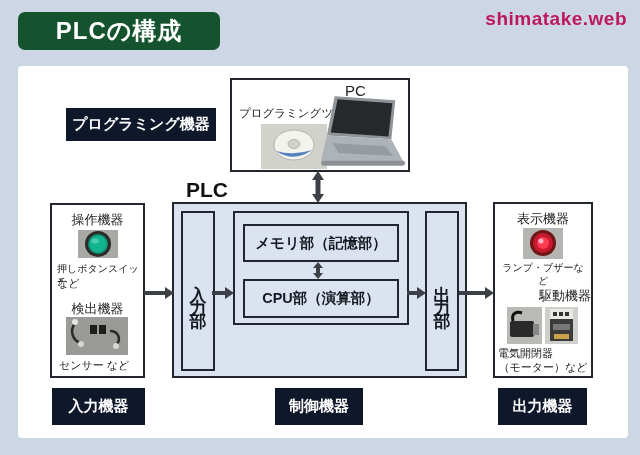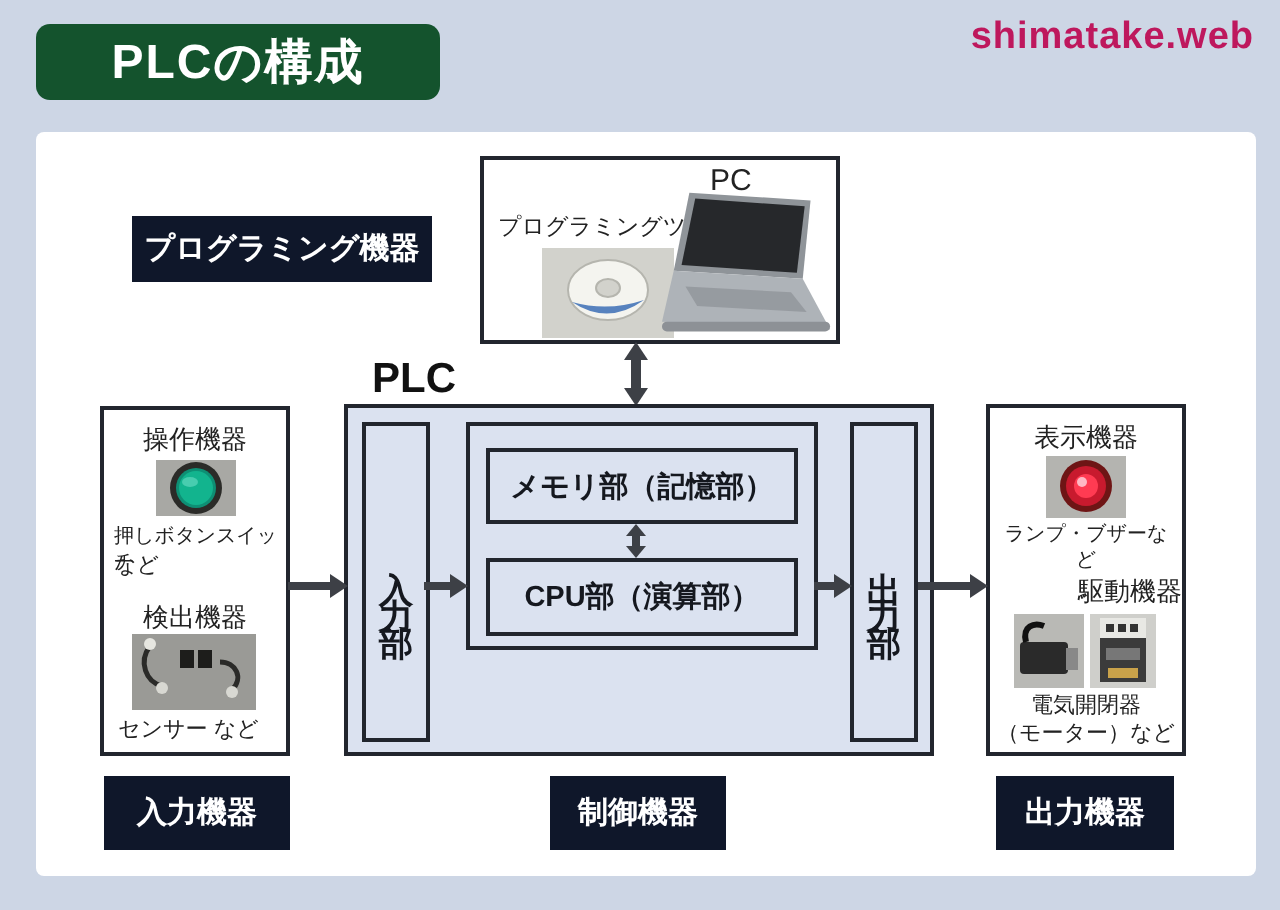--- a/index.html
+++ b/index.html
@@ -14,21 +14,21 @@
   .watermark{position:absolute;right:13px;top:8px;color:#be185d;font-size:19px;
          font-weight:bold;letter-spacing:.5px;}
   .blue-label{position:absolute;background:#0f172a;color:#fff;font-weight:bold;
          display:flex;align-items:center;justify-content:center;font-size:15px;}
   .prog-label{left:66px;top:108px;width:150px;height:33px;}
   .lbl-input{left:52px;top:388px;width:93px;height:37px;}
   .lbl-control{left:275px;top:388px;width:88px;height:37px;}
   .lbl-output{left:498px;top:388px;width:89px;height:37px;}
 
   .outline{border:2px solid #22262e;position:absolute;background:#fff;}
-  .pc-box{left:230px;top:78px;width:180px;height:94px;margin-left:10px;}
+  .pc-box{left:230px;top:78px;width:180px;height:94px;}
   .pc-title{position:absolute;left:113px;top:2px;font-size:15px;color:#222;}
   .tool-label{position:absolute;left:7px;top:26px;font-size:11.5px;color:#222;}
   .cd-image{position:absolute;left:29px;top:44px;width:66px;height:45px;}
   .laptop-image{position:absolute;left:89px;top:16px;width:86px;height:73px;}
 
   .plc-title{position:absolute;left:186px;top:178px;font-size:21px;font-weight:bold;color:#111;}
   .plc-box{left:172px;top:202px;width:295px;height:176px;background:#dbe2f0;}
   .unit-v{position:absolute;background:#dbe2f0;border:2px solid #22262e;
           display:flex;align-items:center;justify-content:center;
           font-weight:bold;font-size:17px;color:#15181f;
@@ -178,21 +178,21 @@
         <rect width="33" height="37" fill="#cfcfcb"></rect>
         <rect x="5" y="2" width="23" height="32" fill="#3b3b3b"></rect>
         <rect x="5" y="2" width="23" height="10" fill="#e8e8e4"></rect>
         <rect x="8" y="5" width="4" height="4" fill="#333"></rect>
         <rect x="14" y="5" width="4" height="4" fill="#333"></rect>
         <rect x="20" y="5" width="4" height="4" fill="#333"></rect>
         <rect x="8" y="17" width="17" height="6" fill="#777"></rect>
         <rect x="9" y="27" width="15" height="5" fill="#c9a24a"></rect>
       </svg>
     </div>
-    <div class="dev-cap" style="left:3px;top:143px;width:90px;text-align:center;font-size:11px;">電気開閉器</div>
+    <div class="dev-cap" style="left:3px;top:143px;width:90px;text-align:left;font-size:11px;">電気開閉器</div>
     <div class="dev-cap" style="left:3px;top:157px;width:90px;text-align:center;font-size:11px;">（モーター）など</div>
   </div>
 
   <div class="arrow-h a1">
     <div class="shaft"></div>
       <div class="head"></div>
   </div>
   <div class="arrow-h a2">
     <div class="shaft"></div>
       <div class="head"></div>

